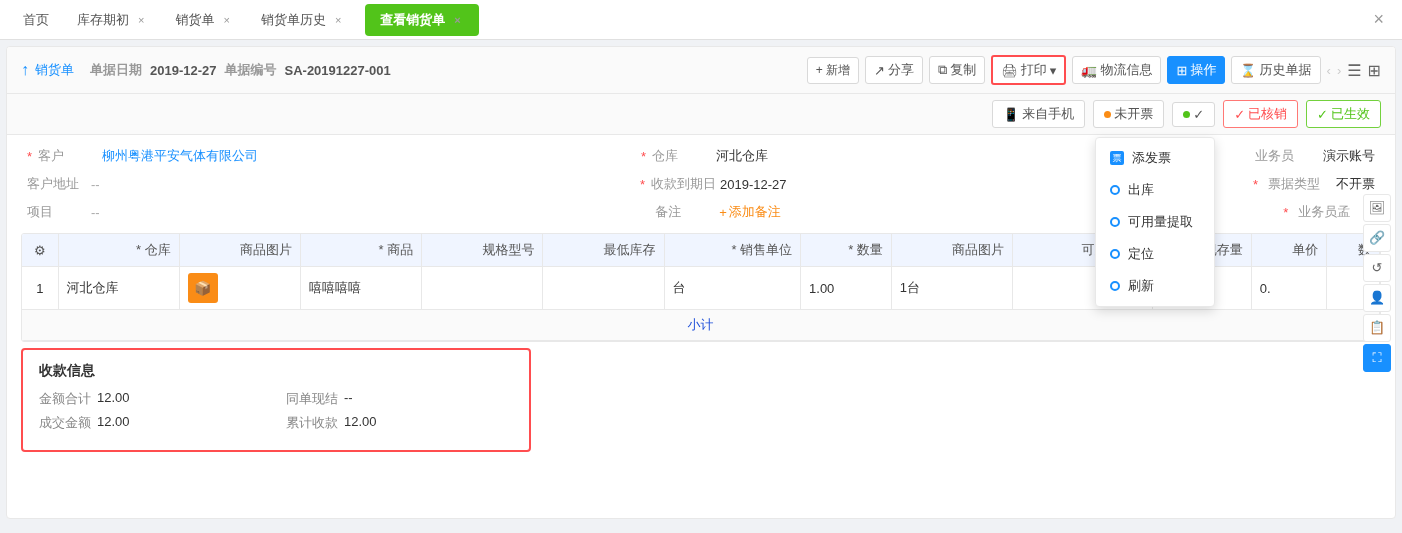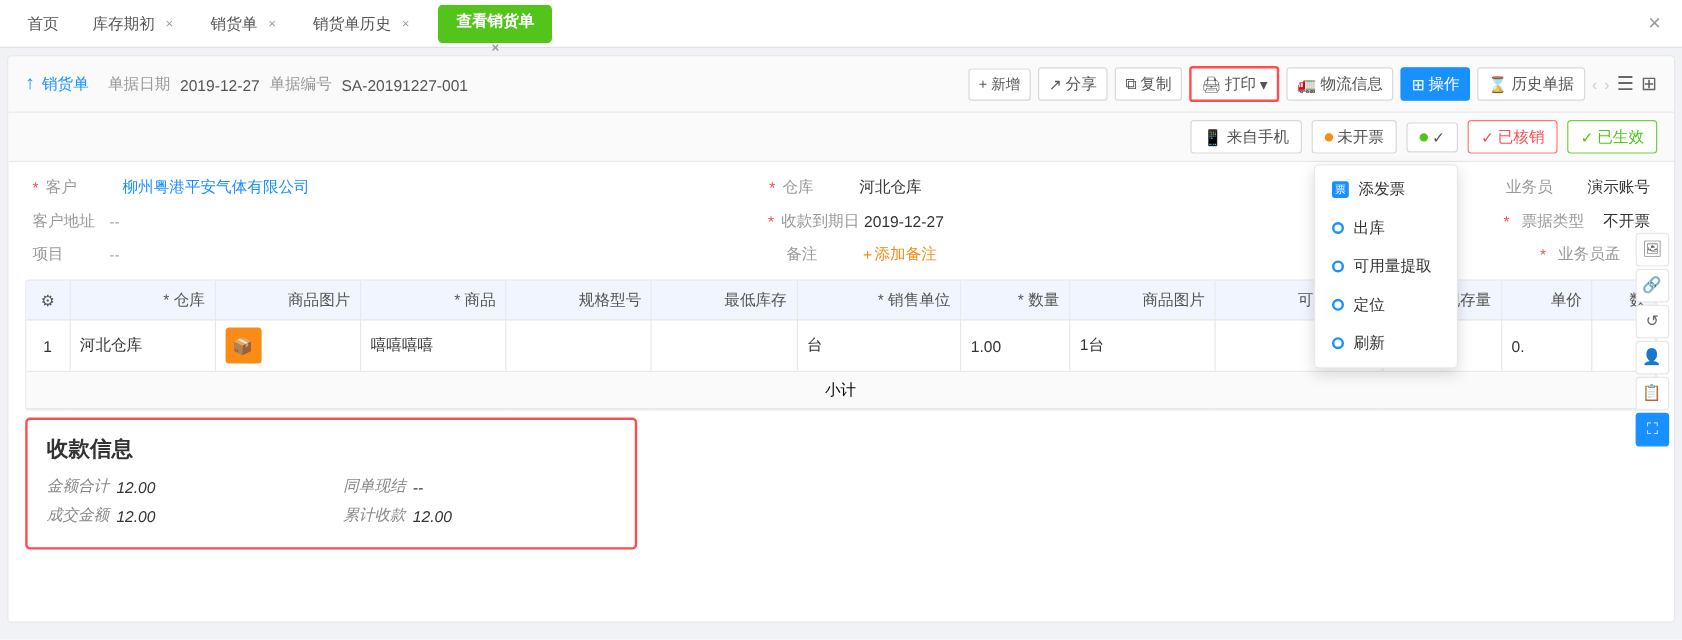--- a/index.html
+++ b/index.html
@@ -40,21 +40,20 @@
       cursor: pointer;
       padding: 1px 3px;
       border-radius: 2px;
     }
     .tab-highlight {
       background: #52c41a;
       color: #fff !important;
       border-radius: 4px;
       padding: 4px 14px;
       margin-left: 6px;
-      flex-direction: column;
     }
     .tab-highlight.active { background: #52c41a; border-color: transparent; }
     .close-btn-right {
       margin-left: auto;
       font-size: 18px;
       color: #999;
       cursor: pointer;
       padding: 0 8px;
     }
 
@@ -82,24 +81,25 @@
       display: flex;
       align-items: center;
       gap: 6px;
       color: #1890ff;
       font-size: 14px;
       font-weight: 500;
     }
     .doc-icon { font-size: 16px; }
     .doc-meta {
       display: flex;
-      align-items: flex-end;
+      align-items: center;
       gap: 8px;
       color: #555;
       font-size: 13px;
+      font-weight: bold;
     }
     .doc-meta-label { color: #999; }
     .toolbar {
       margin-left: auto;
       display: flex;
       align-items: center;
       gap: 6px;
     }
     .toolbar-btn {
       display: flex;
@@ -228,21 +228,21 @@
     }
     th:first-child { text-align: center; width: 36px; }
     td {
       padding: 6px 8px;
       border-right: 1px solid #e8e8e8;
       border-bottom: 1px solid #e8e8e8;
       color: #333;
       white-space: nowrap;
     }
     td:first-child { text-align: center; }
-    tr.subtotal td { background: #fafafa; color: #000000; font-family: Liberation Serif, serif; }
+    tr.subtotal td { background: #fafafa; color: #1d4ed8; font-family: Liberation Serif, serif; }
     .product-img {
       width: 30px;
       height: 30px;
       background: #fa8c16;
       border-radius: 3px;
       display: flex;
       align-items: center;
       justify-content: center;
       color: #fff;
       font-size: 14px;
@@ -254,32 +254,31 @@
       border: 2px solid #ff4d4f;
       border-radius: 4px;
       padding: 12px 16px;
       background: #fff;
       max-width: 510px;
     }
     .payment-title {
       font-weight: bold;
       color: #333;
       margin-bottom: 10px;
-      font-size: 18px;
+      font-size: 14px;
     }
     .payment-grid {
       display: grid;
       grid-template-columns: 1fr 1fr;
       gap: 6px 20px;
     }
     .pay-row {
       display: flex;
-      align-items: flex-end;
+      align-items: flex-start;
       gap: 6px;
-      font-style: italic;
     }
     .pay-label { color: #888; white-space: nowrap; }
     .pay-value { color: #333; font-weight: 500; }
     .pay-value.red { color: #ff4d4f; }
     .pay-value.hint { color: #999; font-size: 12px; }
 
     
     .right-tools {
       position: absolute;
       right: 0;

